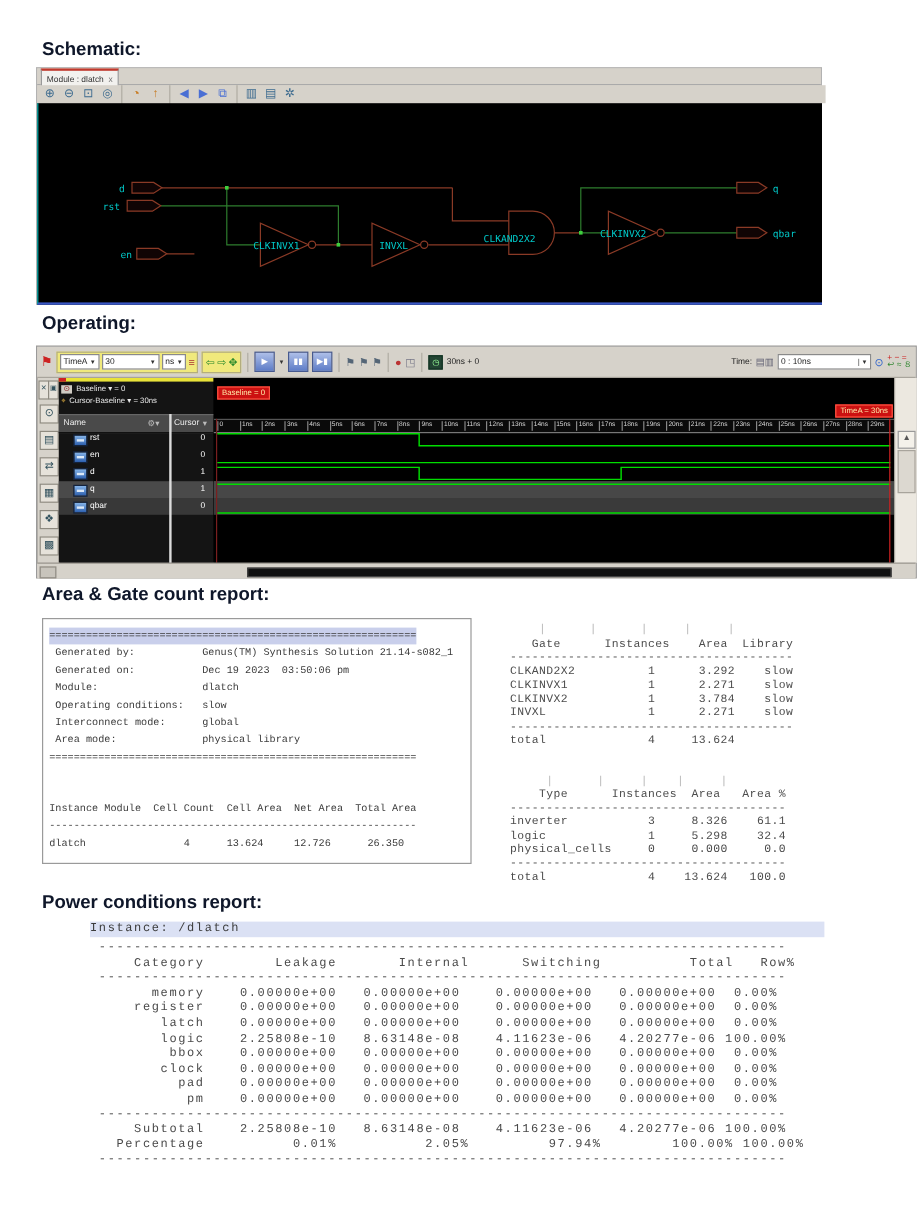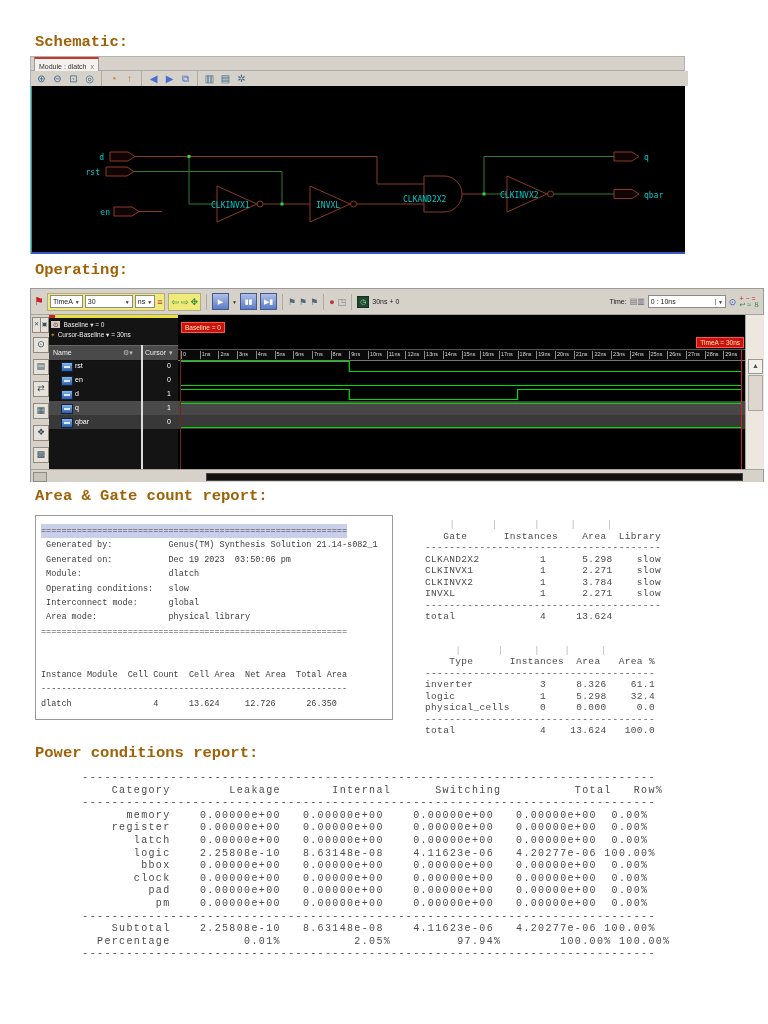--- a/index.html
+++ b/index.html
@@ -1,18 +1,18 @@
 <!DOCTYPE html>
 <html><head>
 <meta charset="utf-8">
 <style>
   html,body{margin:0;padding:0;background:#fff;}
   body{width:768px;height:1024px;position:relative;font-family:"Liberation Sans",sans-serif;overflow:hidden;}
   .abs{position:absolute;}
-  .hd{position:absolute;left:35px;font-family:Liberation Mono, monospace;font-weight:bold;font-size:15.5px;color:#a16207;}
+  .hd{position:absolute;left:35px;font-family:Liberation Sans, sans-serif;font-weight:bold;font-size:15.5px;color:#0f172a;}
   
   #schwin{left:30px;top:56px;width:653px;height:196px;border:1px solid #b2b2b2;background:#d6d2ca;}
   #schtabs{position:absolute;left:0;top:0;width:100%;height:13px;background:#d6d2ca;border-bottom:1px solid #aaa;}
   #schtab{position:absolute;left:3px;top:0px;height:12px;background:#f2f1ee;border:1px solid #999;border-top:2px solid #c03a2e;font-size:7px;color:#333;padding:1px 4px 0 4px;display:flex;gap:4px;align-items:center;}
   #schtools{position:absolute;left:0;top:14px;width:100%;height:15px;display:flex;align-items:center;gap:3px;padding-left:4px;background:#d6d2ca;}
   .ticon{width:13px;height:13px;font-size:10px;line-height:13px;text-align:center;color:#3d6b8f;}
   #schcanvas{position:absolute;left:0;top:29px;width:653px;height:166px;background:#000;border-bottom:2px solid #3a57c4;border-left:1px solid #0aa;}
   
   #wavewin{left:30px;top:288px;width:732px;height:192px;border:1px solid #9a9a9a;background:#d6d2ca;}
   #wtool{position:absolute;left:0;top:0;width:100%;height:26px;background:#d6d2ca;border-bottom:1px solid #a8a49c;display:flex;align-items:center;gap:3px;padding:0 3px;box-sizing:border-box;}
@@ -322,37 +322,38 @@
 
 Instance Module  Cell Count  Cell Area  Net Area  Total Area
 ------------------------------------------------------------
 dlatch                4      13.624     12.726      26.350</pre>
 </div>
 
 <div id="garea" class="abs">
   <pre class="monopre ticksline">    |      |      |     |     |</pre>
   <pre class="monopre">   Gate      Instances    Area  Library
 ---------------------------------------
-CLKAND2X2          1      5.298    slow
+CLKAND2X2          1      3.292    slow
 CLKINVX1           1      2.271    slow
 CLKINVX2           1      3.784    slow
 INVXL              1      2.271    slow
 ---------------------------------------
 total              4     13.624</pre>
   <pre class="monopre ticksline" style="margin-top:22px;">     |      |     |    |     |</pre>
   <pre class="monopre">    Type      Instances  Area   Area %
 --------------------------------------
 inverter           3     8.326    61.1
 logic              1     5.298    32.4
 physical_cells     0     0.000     0.0
 --------------------------------------
 total              4    13.624   100.0</pre>
 </div>
 
 <div id="powrep" class="abs">
+  <span id="phl">Instance: /dlatch</span>
   <pre class="monopre" style="margin-top:4px;"> ------------------------------------------------------------------------------
      Category        Leakage       Internal      Switching          Total   Row%
  ------------------------------------------------------------------------------
        memory    0.00000e+00   0.00000e+00    0.00000e+00   0.00000e+00  0.00%
      register    0.00000e+00   0.00000e+00    0.00000e+00   0.00000e+00  0.00%
         latch    0.00000e+00   0.00000e+00    0.00000e+00   0.00000e+00  0.00%
         logic    2.25808e-10   8.63148e-08    4.11623e-06   4.20277e-06 100.00%
          bbox    0.00000e+00   0.00000e+00    0.00000e+00   0.00000e+00  0.00%
         clock    0.00000e+00   0.00000e+00    0.00000e+00   0.00000e+00  0.00%
           pad    0.00000e+00   0.00000e+00    0.00000e+00   0.00000e+00  0.00%

